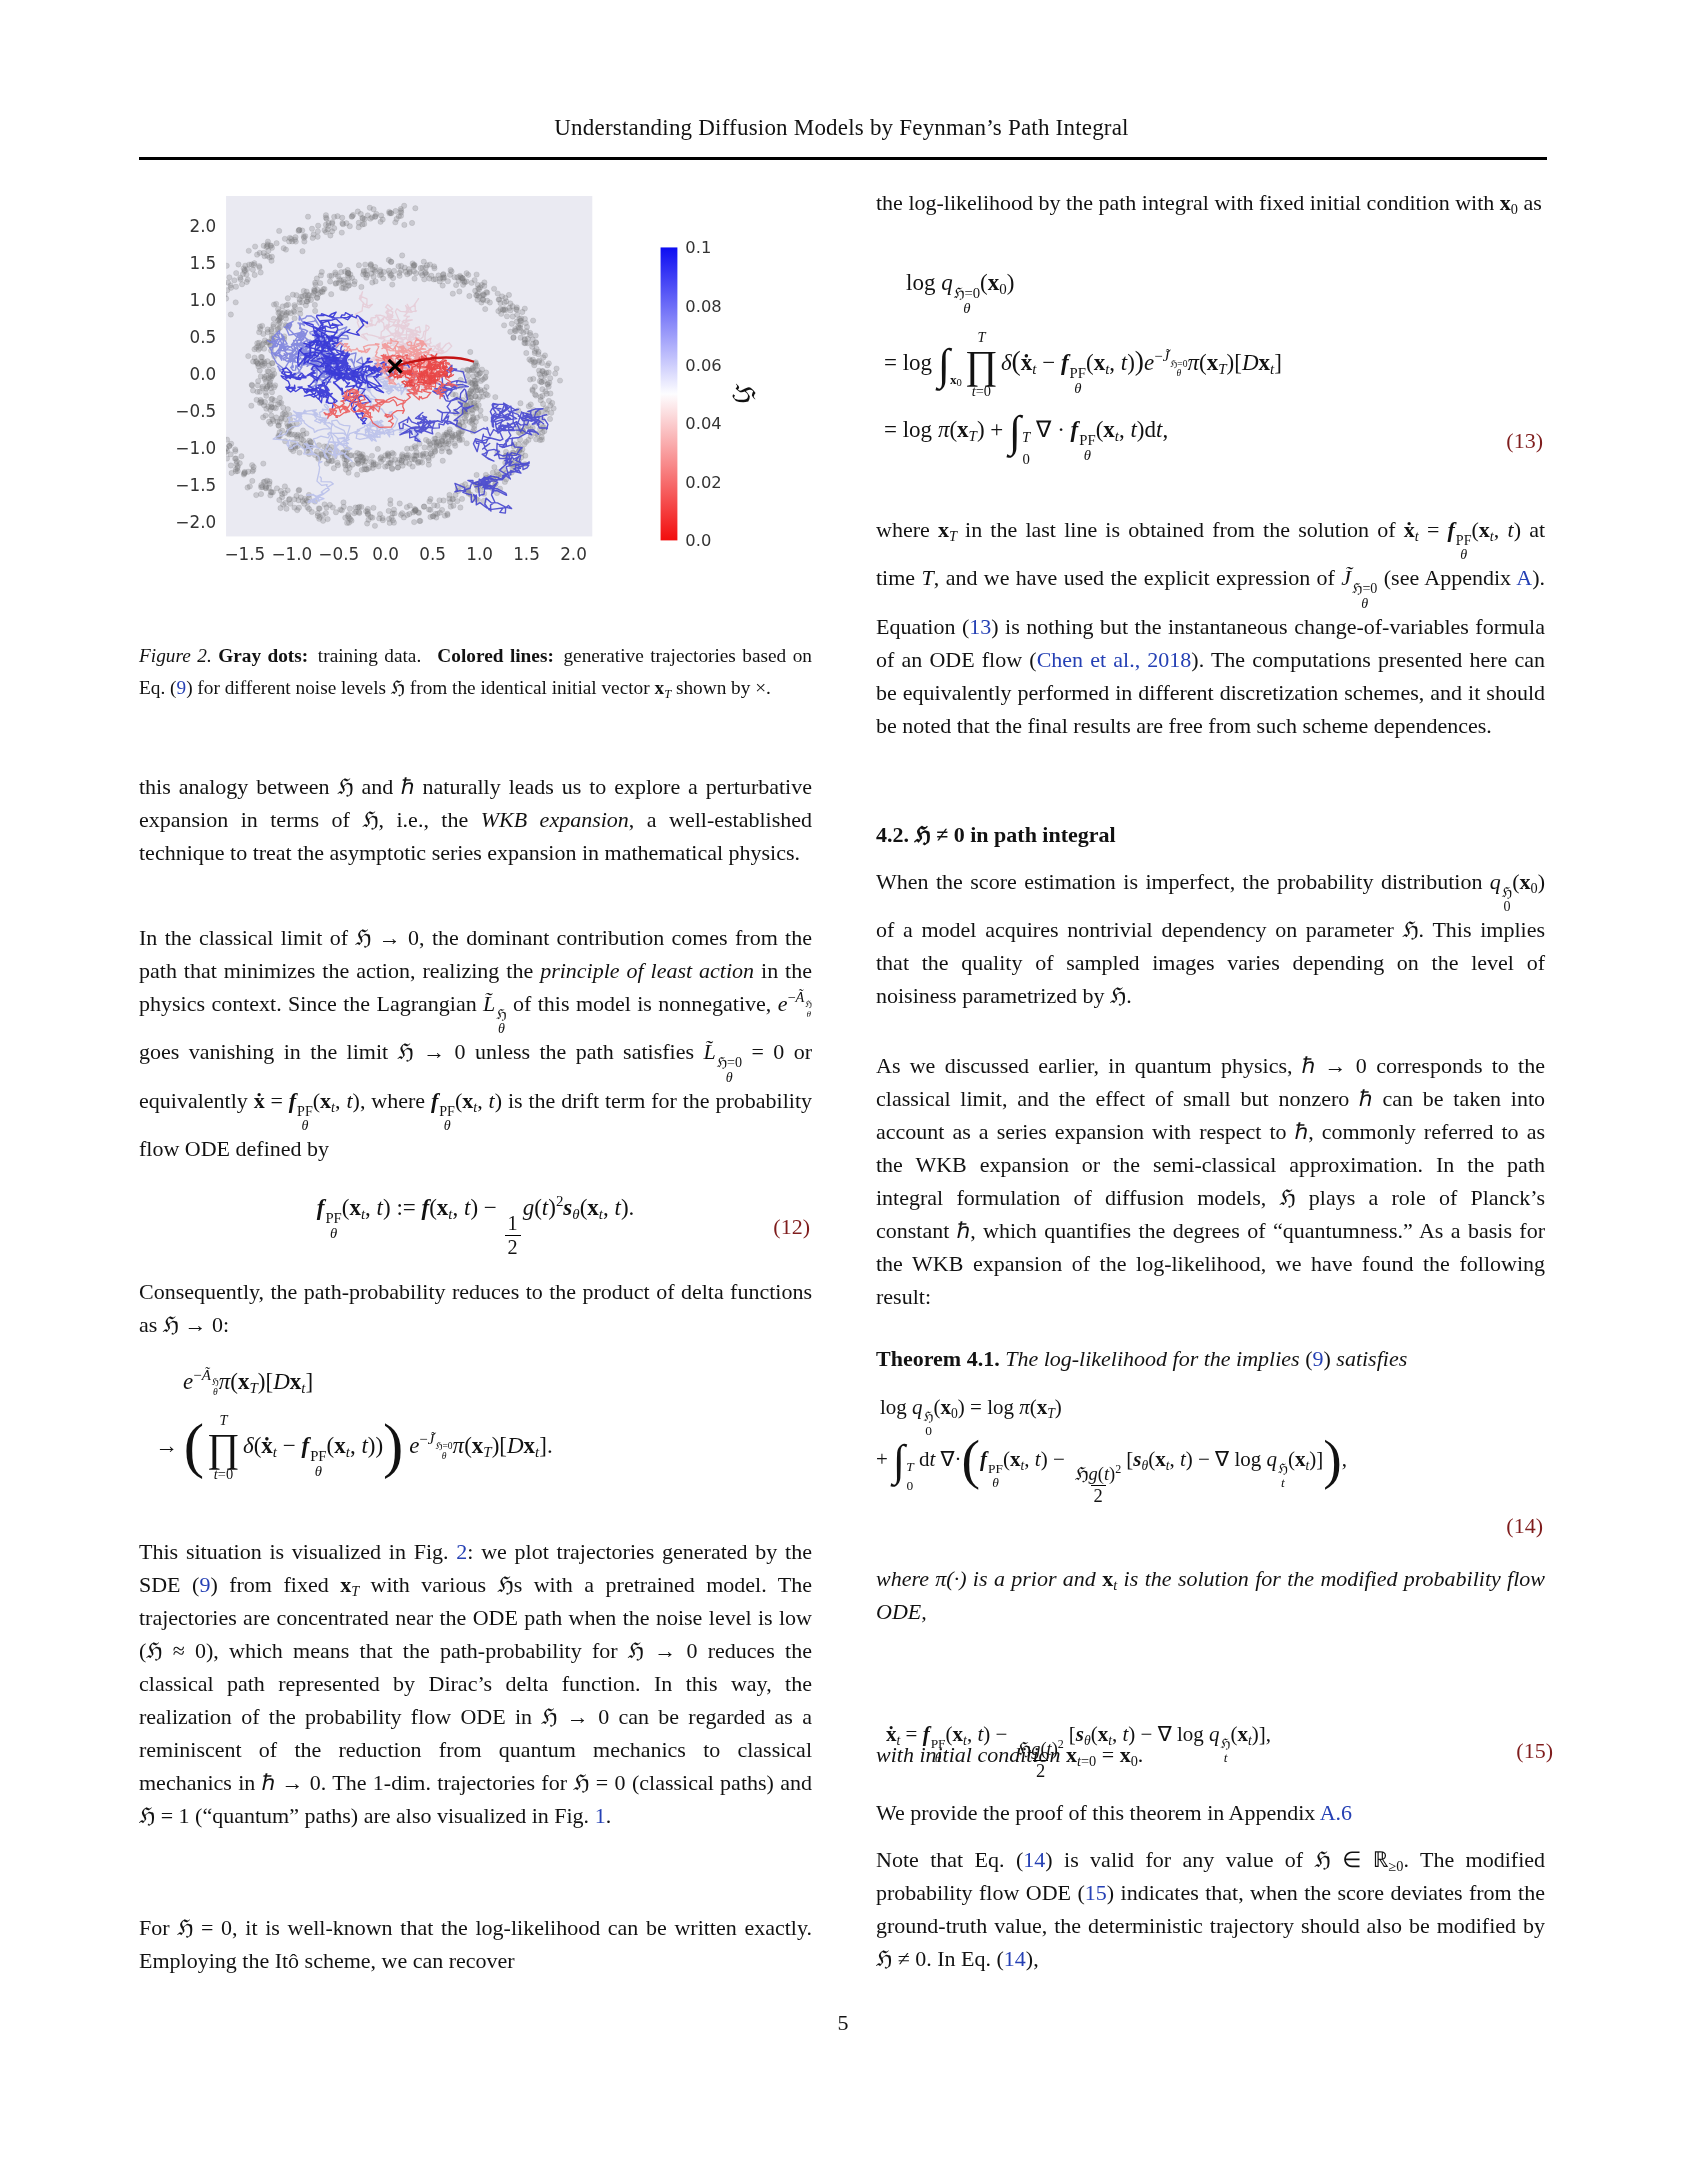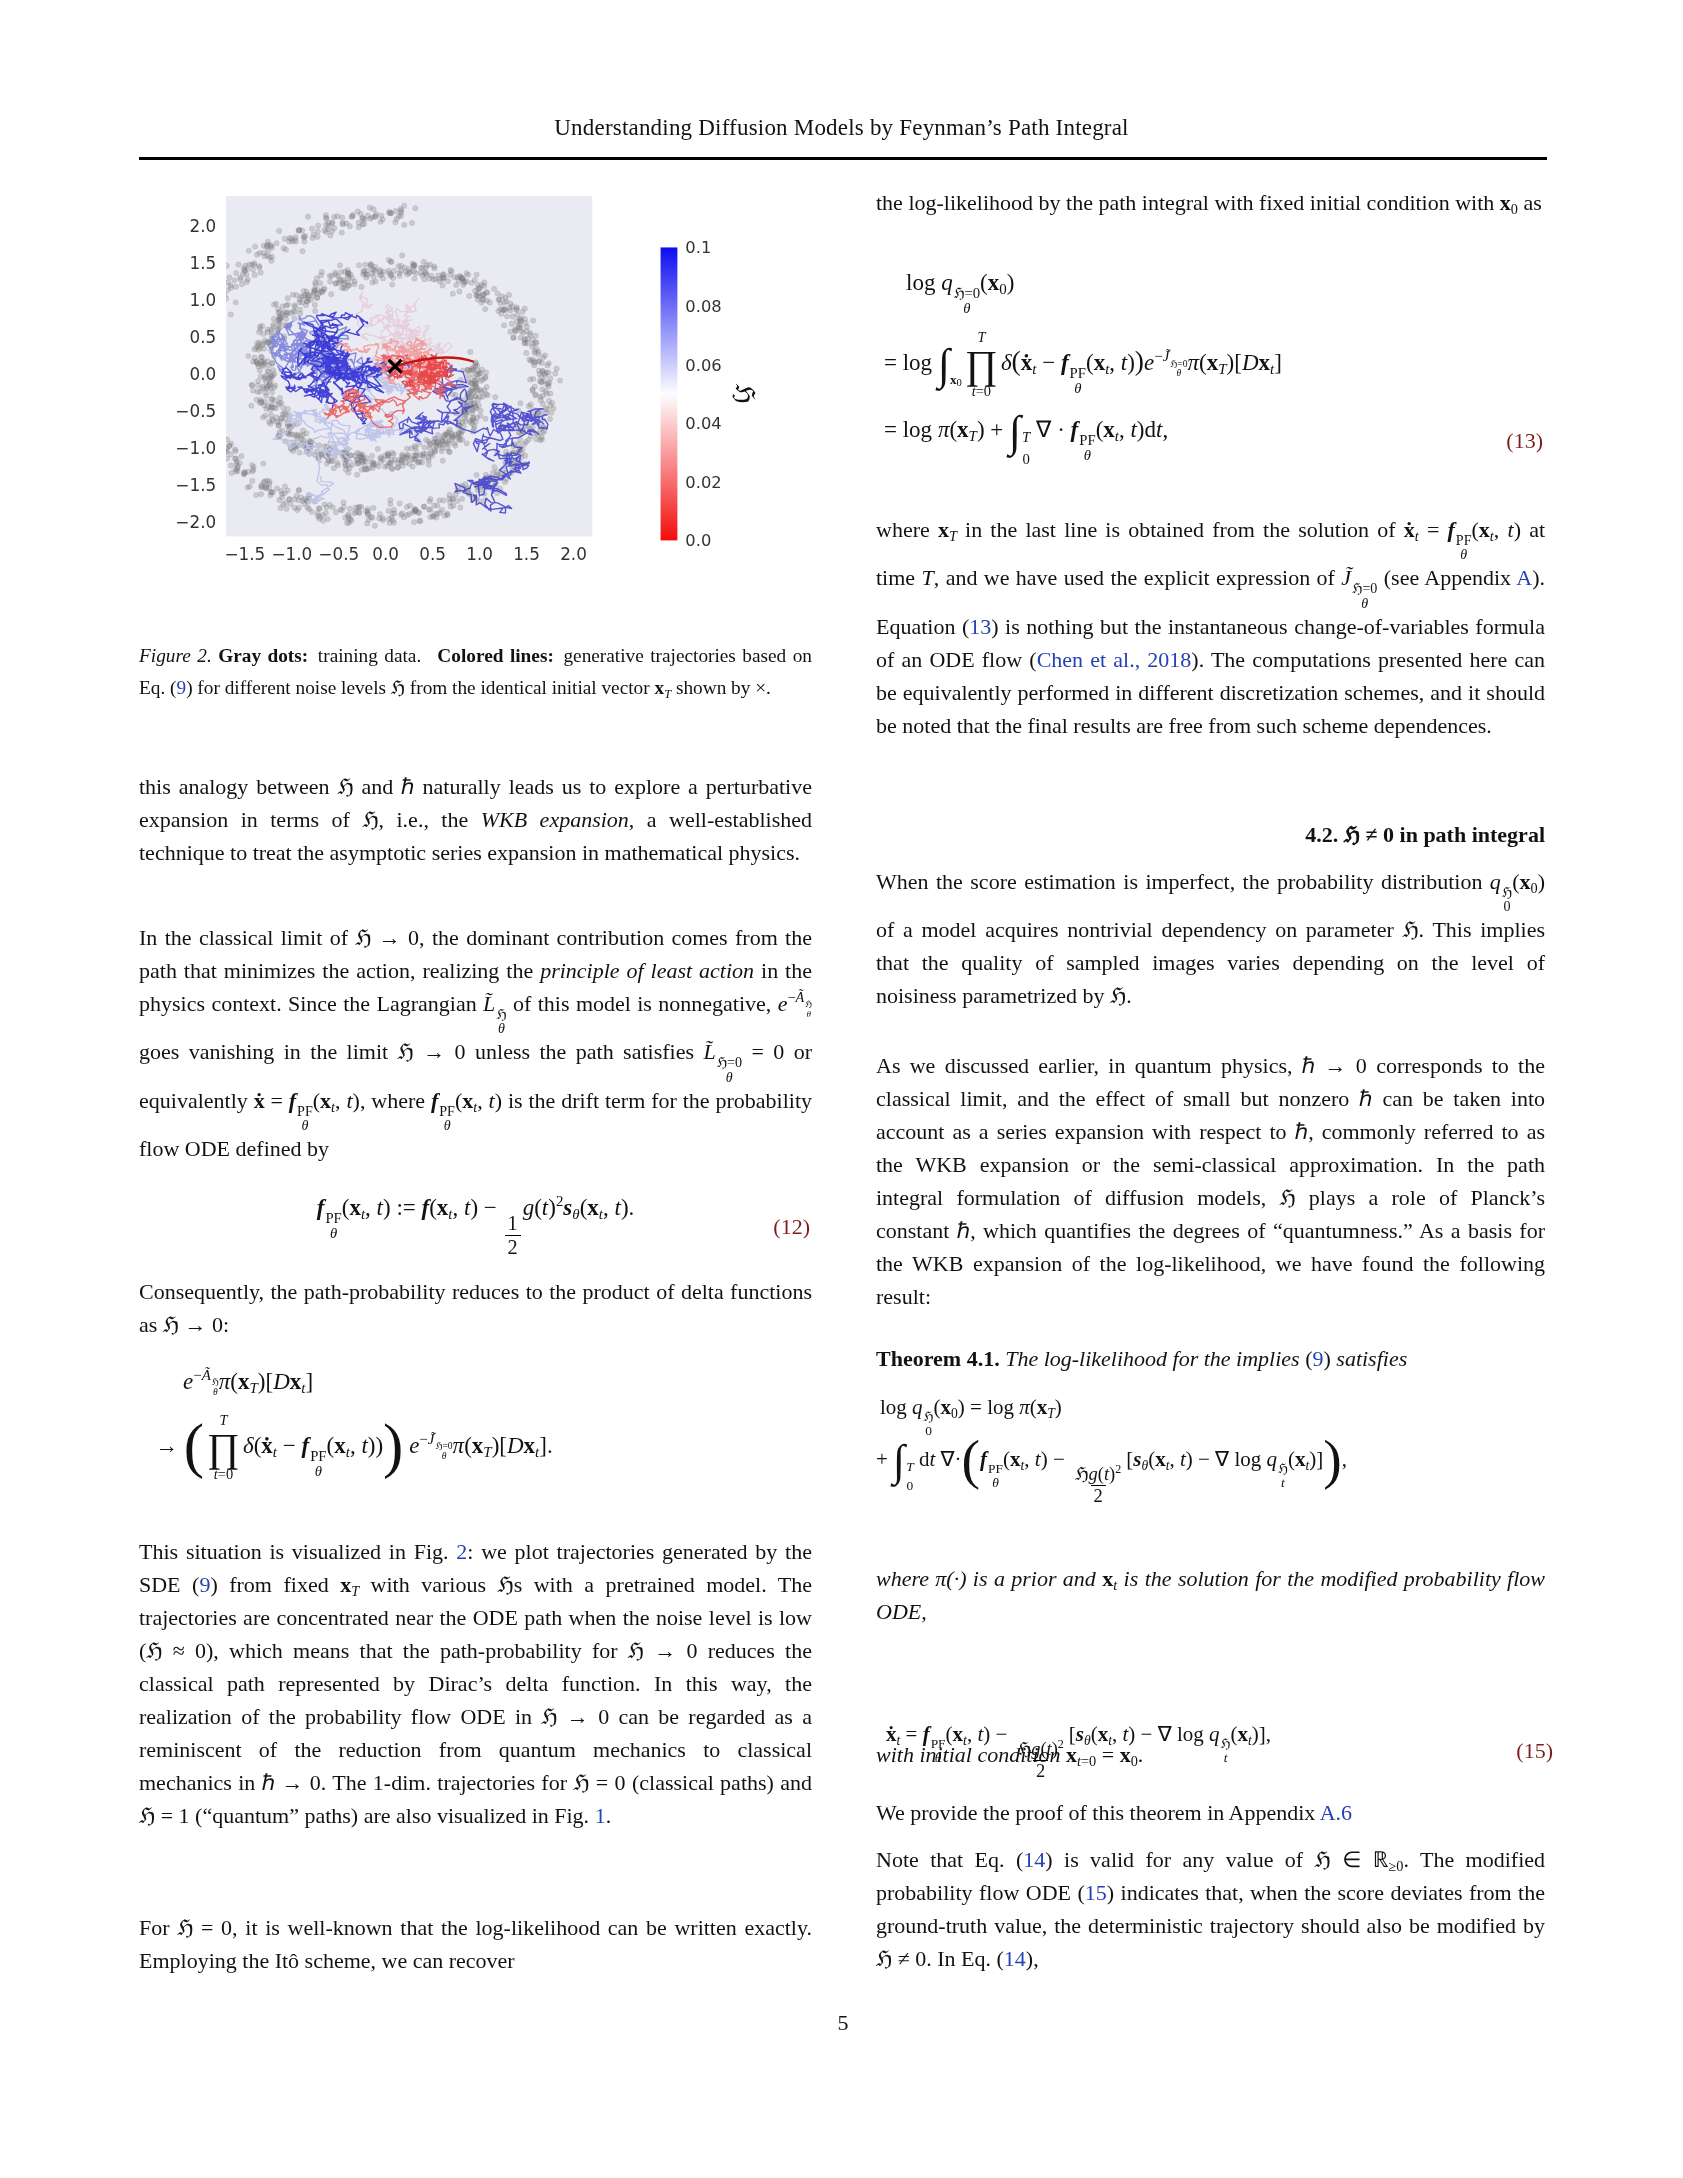--- a/index.html
+++ b/index.html
@@ -10,21 +10,21 @@
   }
   .abs{position:absolute;}
   #page-title{
     left:0;top:115px;width:1683px;text-align:center;
     font-size:23px;font-weight:normal;letter-spacing:0.2px;
   }
   #title-rule{left:139px;top:157px;width:1408px;height:2.6px;background:#000;}
   .col{width:673px;font-size:22px;line-height:33px;text-align:justify;}
   .cap{font-size:19.3px;line-height:32px;text-align:justify;}
   .lnk{color:#2540b4;}
-  .sechead{font-size:22px;font-weight:bold;text-align:right;}
+  .sechead{font-size:22px;font-weight:bold;text-align:left;}
   .thm b{font-weight:bold;}
   .eqline{position:relative;font-size:23px;line-height:1.25;text-align:left;white-space:nowrap;}
   .tag{position:absolute;right:2px;top:50%;transform:translateY(-50%);font-size:22px;color:#7f1d1d;}
   
   .sb{vertical-align:-0.28em;font-size:65%;line-height:0;}
   .sb2{vertical-align:-0.2em;font-size:80%;line-height:0;}
   .sp2{vertical-align:0.6em;font-size:65%;line-height:0;}
   .ss{display:inline-flex;flex-direction:column;align-items:center;
       vertical-align:-0.55em;line-height:1.02;font-size:64%;margin-left:1px;}
   .ss .u,.ss .d{display:block;min-height:1em;}
@@ -1716,20 +1716,23 @@
       </span> d<i>t</i> ∇·<span class="bp">(</span><b><i>f</i></b><span class="ss">
         <span class="u">PF</span>
         <span class="d"><i>θ</i></span>
       </span>(<b>x</b><span class="sb"><i>t</i></span>, <i>t</i>) − <span class="frac">
         <span class="fn">ℌ<i>g</i>(<i>t</i>)<span class="sp2">2</span></span>
         <span class="fd">2</span>
       </span>[<b><i>s</i></b><span class="sb"><i>θ</i></span>(<b>x</b><span class="sb"><i>t</i></span>, <i>t</i>) − ∇ log <i>q</i><span class="ss">
         <span class="u">ℌ</span>
         <span class="d"><i>t</i></span>
       </span>(<b>x</b><span class="sb"><i>t</i></span>)]<span class="bp">)</span>,</div>
+  <div class="eqline" style="margin-top:6px;height:26px;">
+    <span class="tag">(14)</span>
+  </div>
 </div>
 
 <div class="abs col" style="left:876px;top:1562px;width:669px;"><i>where π(·) is a prior and</i> <b>x</b><span class="sb"><i>t</i></span> <i>is the solution for the modified probability flow ODE,</i></div>
 
 <div class="abs eqline" style="left:876px;top:1655px;width:669px;padding-left:10px;font-size:21px;">
   <span><b>ẋ</b><span class="sb"><i>t</i></span> = <b><i>f</i></b><span class="ss">
         <span class="u">PF</span>
         <span class="d"><i>θ</i></span>
       </span>(<b>x</b><span class="sb"><i>t</i></span>, <i>t</i>) − <span class="frac">
         <span class="fn">ℌ<i>g</i>(<i>t</i>)<span class="sp2">2</span></span>

